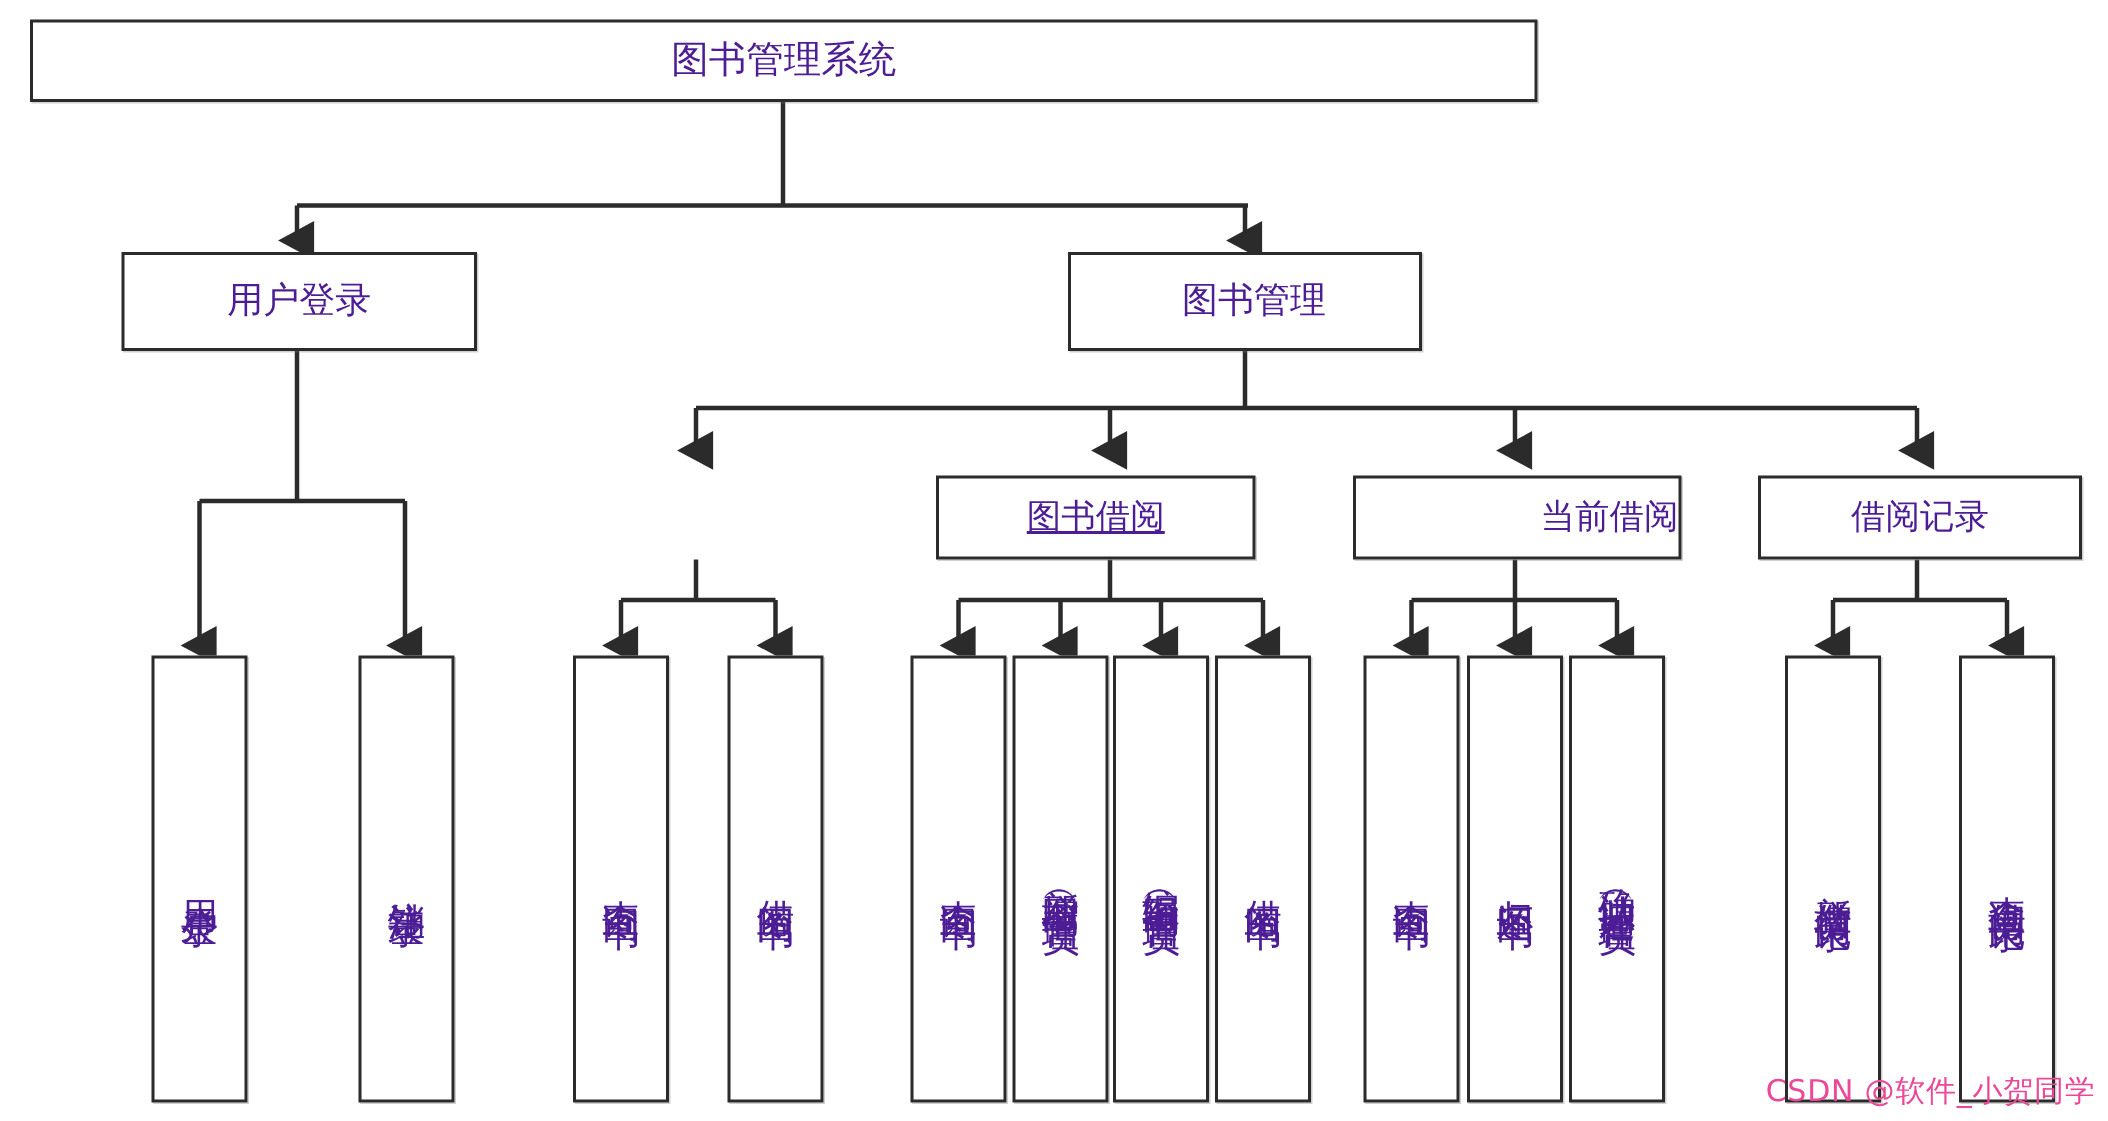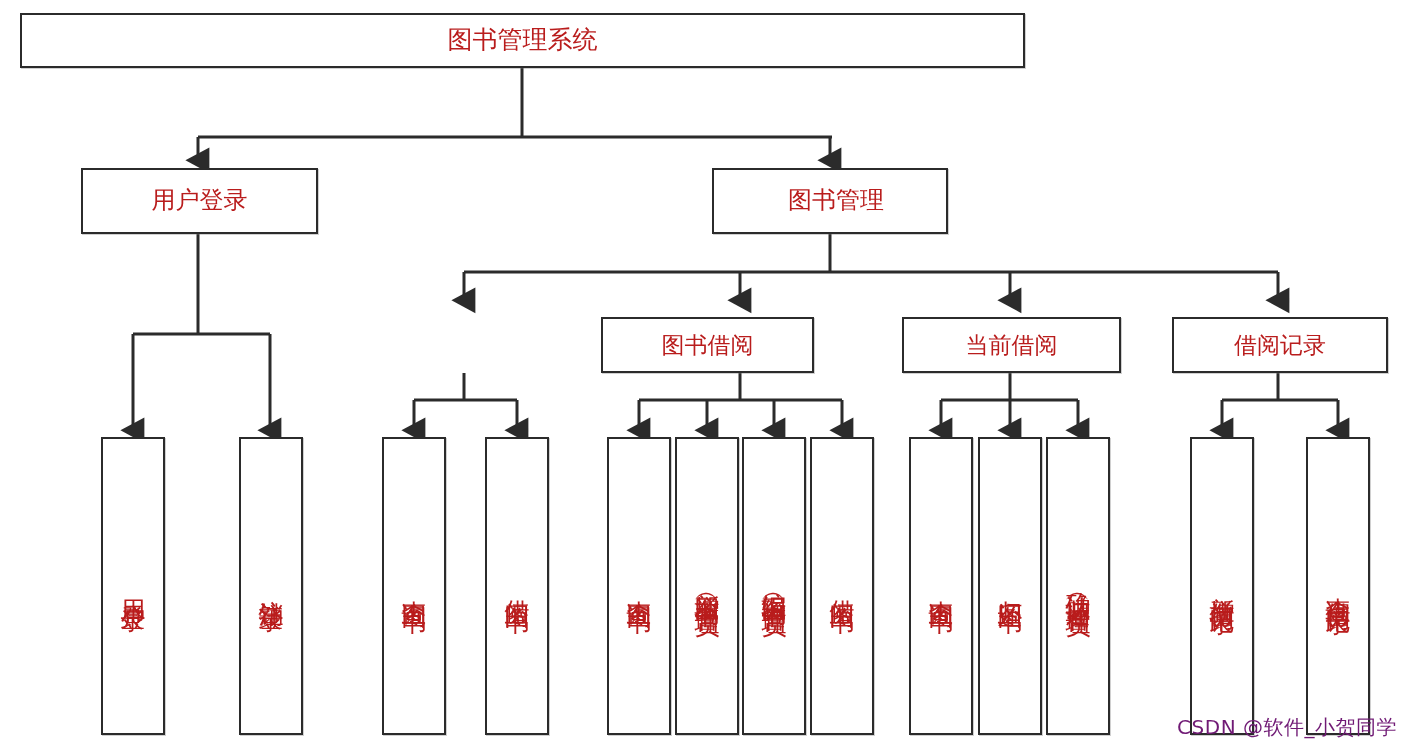--- a/index.html
+++ b/index.html
@@ -30,21 +30,21 @@
     pointer-events: none;
   }
   .node {
     position: absolute;
     box-sizing: border-box;
     border: 2.5px solid #2b2b2b;
     background: #ffffff;
     display: flex;
     align-items: center;
     justify-content: center;
-    color: #b91c1c;
+    color: #4c1d95;
     box-shadow: 1px 1px 0 rgba(120,120,120,0.35);
   }
   .node-label {
     display: block;
     text-align: center;
     line-height: 1.05;
     white-space: nowrap;
   }
   .node.root .node-label   { font-size: 25px; }
   .node.level2 .node-label { font-size: 24px; }
@@ -59,21 +59,21 @@
     font-size: 25px;
     letter-spacing: 3px;
     line-height: 1;
     white-space: nowrap;
   }
   .watermark {
     position: absolute;
     right: 8px;
     bottom: 6px;
     font-size: 20px;
-    color: #701a75;
+    color: #ec4899;
     white-space: nowrap;
     letter-spacing: 0.5px;
     font-family: "DejaVu Sans", "Liberation Sans", sans-serif;
   }
 </style>
 </head>
 <body>
 
 <div id="diagram-root">
 
@@ -132,24 +132,24 @@
     <span class="node-label">图书管理系统</span>
   </div>
 
   <div class="node level2" style="left:81px; top:168px; width:237px; height:66px;">
     <span class="node-label">用户登录</span>
   </div>
   <div class="node level2" style="left:712px; top:168px; width:236px; height:66px;padding-left:12px;">
     <span class="node-label">图书管理</span>
   </div>
 
-  <div class="node level3" style="left:601px; top:317px; width:213px; height:56px;">
+  <div class="node level3" style="left:624px; top:317px; width:213px; height:56px;text-decoration:underline;">
     <span class="node-label">图书借阅</span>
   </div>
-  <div class="node level3" style="left:902px; top:317px; width:219px; height:56px;">
+  <div class="node level3" style="left:902px; top:317px; width:219px; height:56px;justify-content:flex-end;">
     <span class="node-label">当前借阅</span>
   </div>
   <div class="node level3" style="left:1172px; top:317px; width:216px; height:56px;">
     <span class="node-label">借阅记录</span>
   </div>
 
   <div class="node leaf" style="left:101px; top:437px; width:64px; height:298px;">
     <span class="node-label">用户登录</span>
   </div>
   <div class="node leaf" style="left:239px; top:437px; width:64px; height:298px;">

